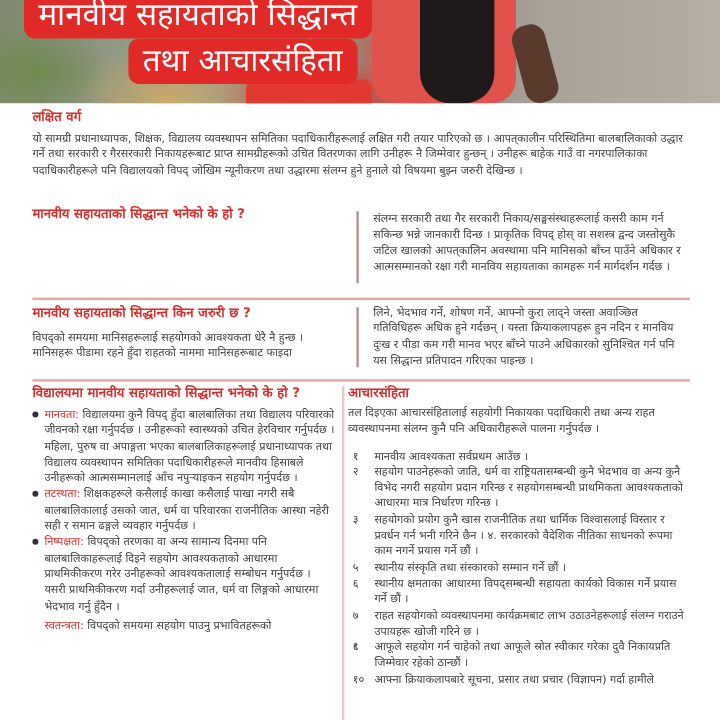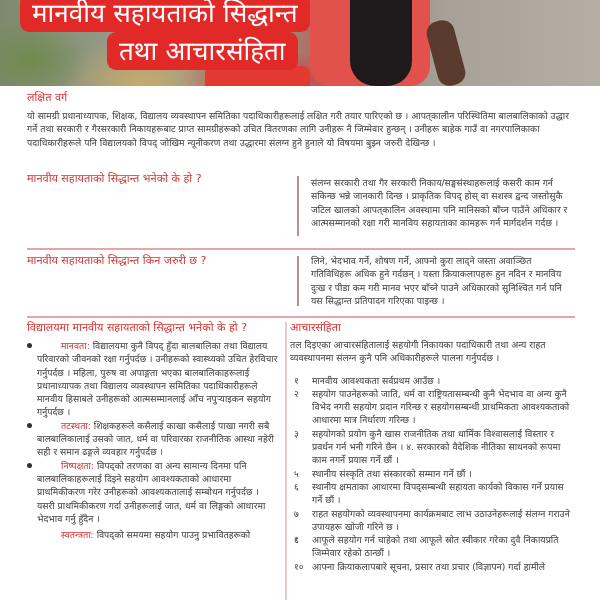--- a/index.html
+++ b/index.html
@@ -23,23 +23,23 @@
   .hero-bucket { position: absolute; left: 205px; top: 66px; width: 105px; height: 24px; background: #e23a33; border-radius: 8px 8px 0 0; }
   .hero-handle { position: absolute; left: 258px; top: 30px; width: 6px; height: 40px; border-left: 2px solid #f2f2f2; }
 
   .title-box {
     position: absolute; background: #e12a27; color: #ffffff; border-radius: 9px;
     font-family: "DejaVu Sans", sans-serif; font-weight: normal; white-space: nowrap;
   }
   .title-line1 { left: 20px; top: -6px; padding: 0 12px; height: 38px; line-height: 38px; font-size: 26px; }
   .title-line2 { left: 67px; top: 32px; padding: 0 12px; height: 38px; line-height: 38px; font-size: 26px; margin-left: 40px; }
 
-  .section-title { color: #d2322f; font-weight: normal; font-size: 11px; line-height: 14px; }
+  .section-title { color: #d2322f; font-weight: bold; font-size: 11px; line-height: 14px; }
   .body-text { font-size: 9.2px; line-height: 13.3px; color: #404040; }
-  .accent { color: #d2322f; margin-left: 24px; }
+  .accent { color: #d2322f; }
 
   .block { position: absolute; }
   .hr { position: absolute; height: 1.5px; background: #e2a8a6; }
   .vr { position: absolute; width: 2px; background: #b89090; }
 
   ul.bullets { list-style: none; }
   ul.bullets li { position: relative; padding-left: 10px; margin-bottom: 0; }
   ul.bullets li .dot { position: absolute; left: 0; top: 4px; width: 5px; height: 5px; border-radius: 50%; background: #333; }
 
   ol.code { list-style: none; }
@@ -69,20 +69,21 @@
 </div>
 <div class="vr" style="left:297px; top:176px; height:60px;"></div>
 <div class="block" style="left:311px; top:176px; width:262px;">
   <div class="body-text">संलग्न सरकारी तथा गैर सरकारी निकाय/सङ्घसंस्थाहरूलाई कसरी काम गर्न सकिन्छ भन्ने जानकारी दिन्छ । प्राकृतिक विपद् होस् वा सशस्त्र द्वन्द जस्तोसुकै जटिल खालको आपत्‌कालिन अवस्थामा पनि मानिसको बाँच्न पाउँने अधिकार र आत्मसम्मानको रक्षा गरी मानविय सहायताका कामहरू गर्न मार्गदर्शन गर्दछ ।</div>
 </div>
 
 <div class="hr" style="left:27px; top:248px; width:548px;"></div>
 
 <div class="block" style="left:27px; top:254px; width:255px;">
   <div class="section-title">मानवीय सहायताको सिद्धान्त किन जरुरी छ ?</div>
+  <div class="body-text" style="margin-top:7px;">विपद्‌को समयमा मानिसहरूलाई सहयोगको आवश्यकता धेरै नै हुन्छ । मानिसहरू पीडामा रहने हुँदा राहतको नाममा मानिसहरूबाट फाइदा</div>
 </div>
 <div class="vr" style="left:297px; top:256px; height:50px;"></div>
 <div class="block" style="left:311px; top:254px; width:262px;">
   <div class="body-text">लिने, भेदभाव गर्ने, शोषण गर्ने, आफ्नो कुरा लाद्ने जस्ता अवाञ्छित गतिविधिहरू अधिक हुने गर्दछन् । यस्ता क्रियाकलापहरू हुन नदिन र मानविय दुःख र पीडा कम गरी मानव भएर बाँच्ने पाउने अधिकारको सुनिश्चित गर्न पनि यस सिद्धान्त प्रतिपादन गरिएका पाइन्छ ।</div>
 </div>
 
 <div class="hr" style="left:27px; top:316px; width:548px;"></div>
 
 <div class="block" style="left:27px; top:321px; width:252px;">
   <div class="section-title">विद्यालयमा मानवीय सहायताको सिद्धान्त भनेको के हो ?</div>

